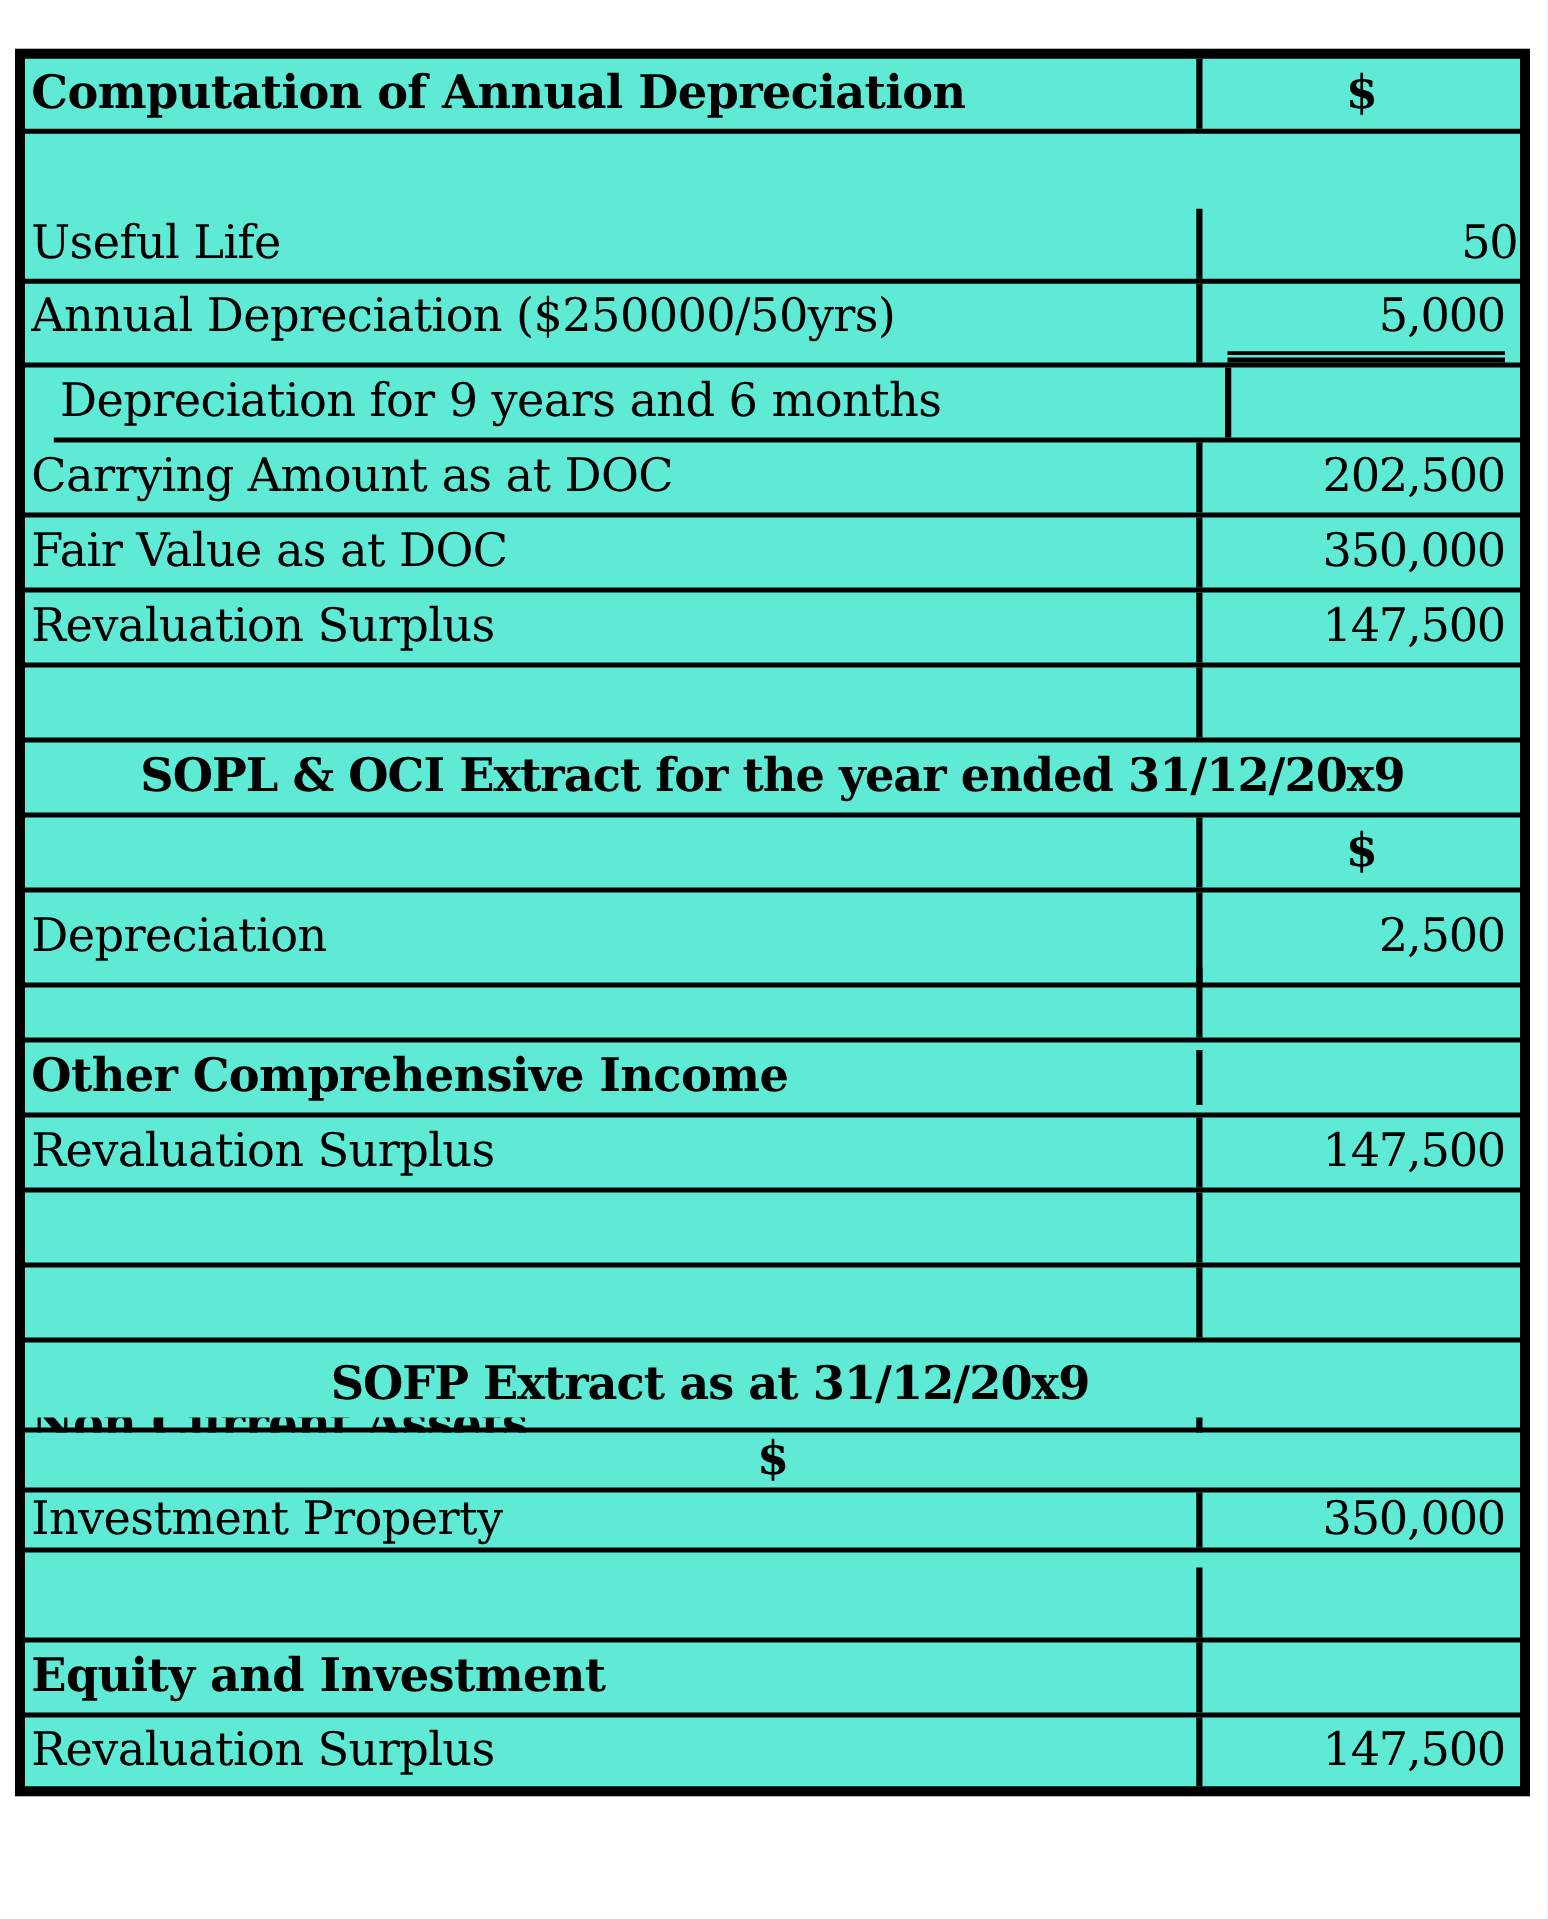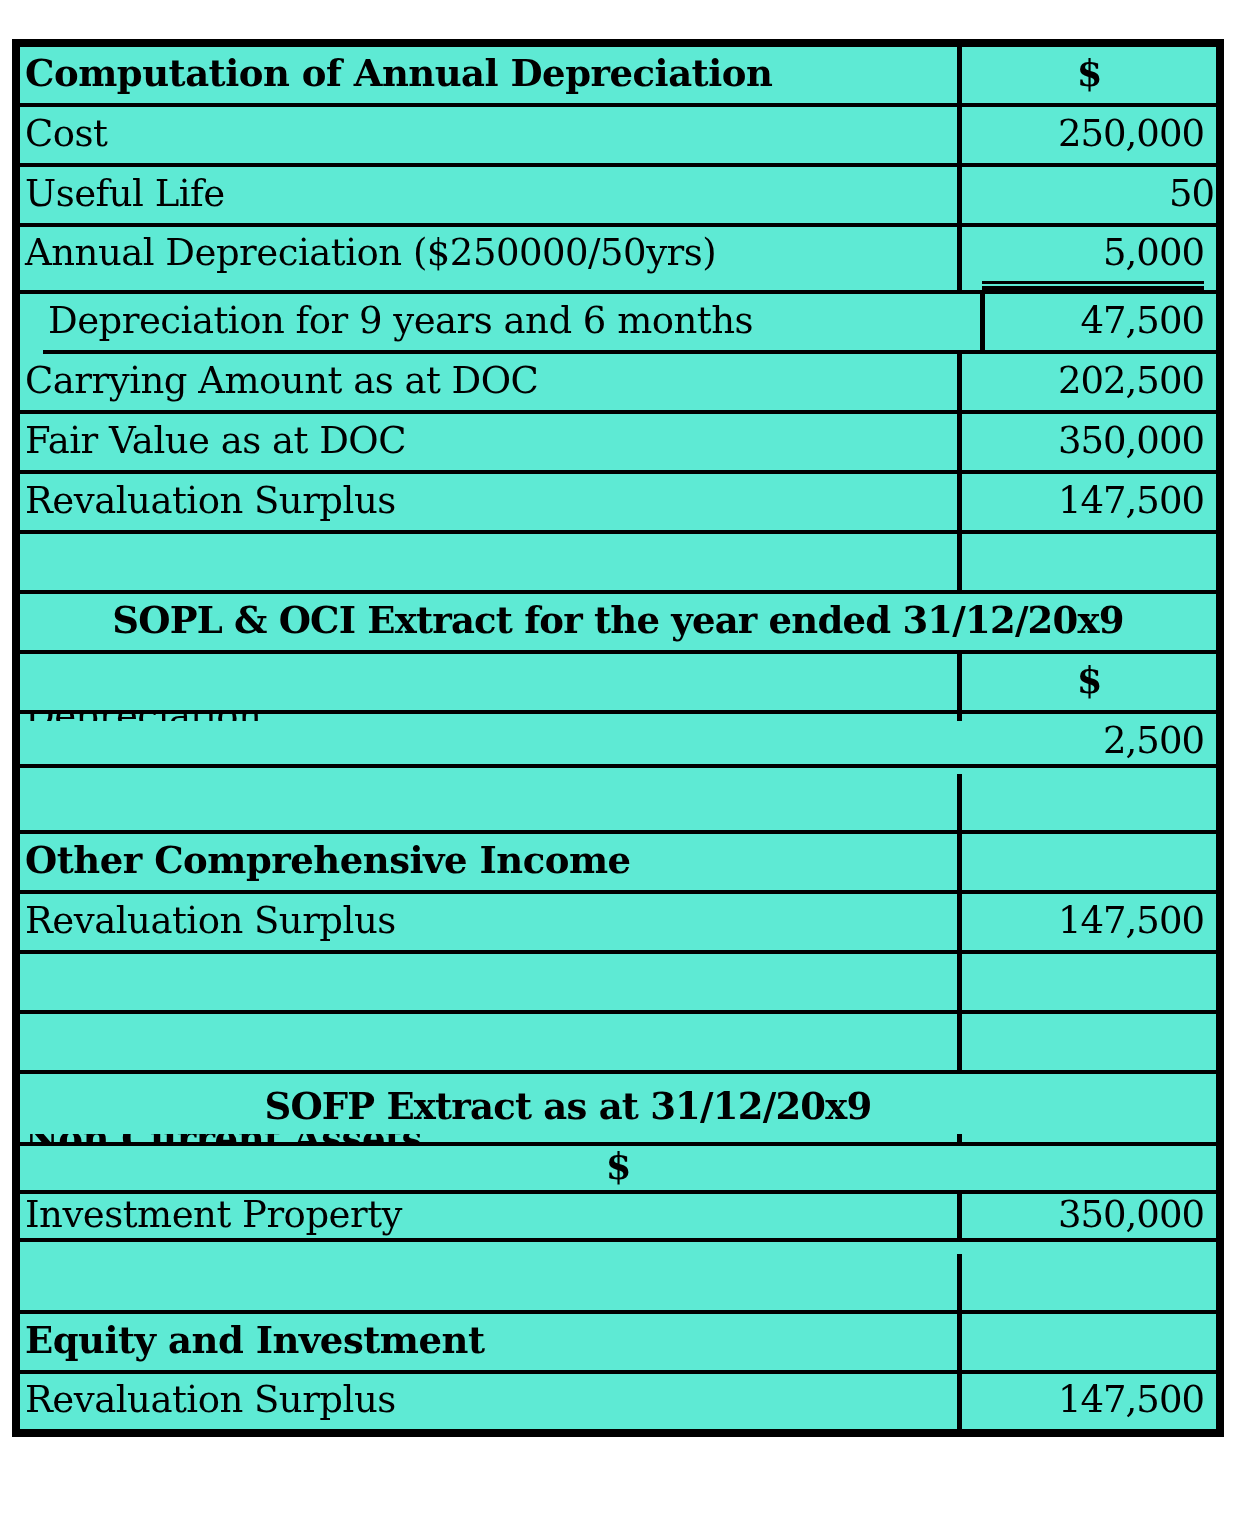--- a/index.html
+++ b/index.html
@@ -64,28 +64,20 @@
 
   <div class="row" style="top:0; height:60px;">
     <div class="cell-label bold">
         <span>Computation of Annual Depreciation</span>
       </div>
     <div class="cell-value center">
         <span>$</span>
       </div>
   </div>
 
-  <div class="row" style="top:60px; height:60px;">
-    <div class="cell-label">
-        <span>Cost</span>
-      </div>
-    <div class="cell-value">
-        <span>250,000</span>
-      </div>
-  </div>
 
   <div class="row" style="top:120px; height:60px;">
     <div class="cell-label">
         <span>Useful Life</span>
       </div>
     <div class="cell-value flush">
         <span>50</span>
       </div>
   </div>
 
@@ -96,23 +88,20 @@
     <div class="cell-value">
       <span style="top:-6px">5,000</span>
       <div class="dbl-underline"></div>
     </div>
   </div>
 
   <div class="row" style="top:247px; height:60px;margin-left:23px;">
     <div class="cell-label">
         <span>Depreciation for 9 years and 6 months</span>
       </div>
-    <div class="cell-value">
-        <span>47,500</span>
-      </div>
   </div>
 
   <div class="row" style="top:307px; height:60px;">
     <div class="cell-label">
         <span>Carrying Amount as at DOC</span>
       </div>
     <div class="cell-value">
         <span>202,500</span>
       </div>
   </div>
@@ -146,35 +135,35 @@
       </div>
   </div>
 
   <div class="row" style="top:607px; height:60px;">
     <div class="cell-label"></div>
     <div class="cell-value center">
         <span>$</span>
       </div>
   </div>
 
-  <div class="row" style="top:667px; height:54px;flex-direction:column;">
+  <div class="row" style="top:667px; height:76px;">
     <div class="cell-label">
         <span>Depreciation</span>
       </div>
     <div class="cell-value">
         <span>2,500</span>
       </div>
   </div>
 
   <div class="row" style="top:727px; height:60px;">
     <div class="cell-label"></div>
     <div class="cell-value"></div>
   </div>
 
-  <div class="row" style="top:787px; height:60px;">
+  <div class="row" style="top:787px; height:60px;align-items:center;">
     <div class="cell-label bold">
         <span>Other Comprehensive Income</span>
       </div>
     <div class="cell-value"></div>
   </div>
 
   <div class="row" style="top:847px; height:60px;">
     <div class="cell-label">
         <span>Revaluation Surplus</span>
       </div>

